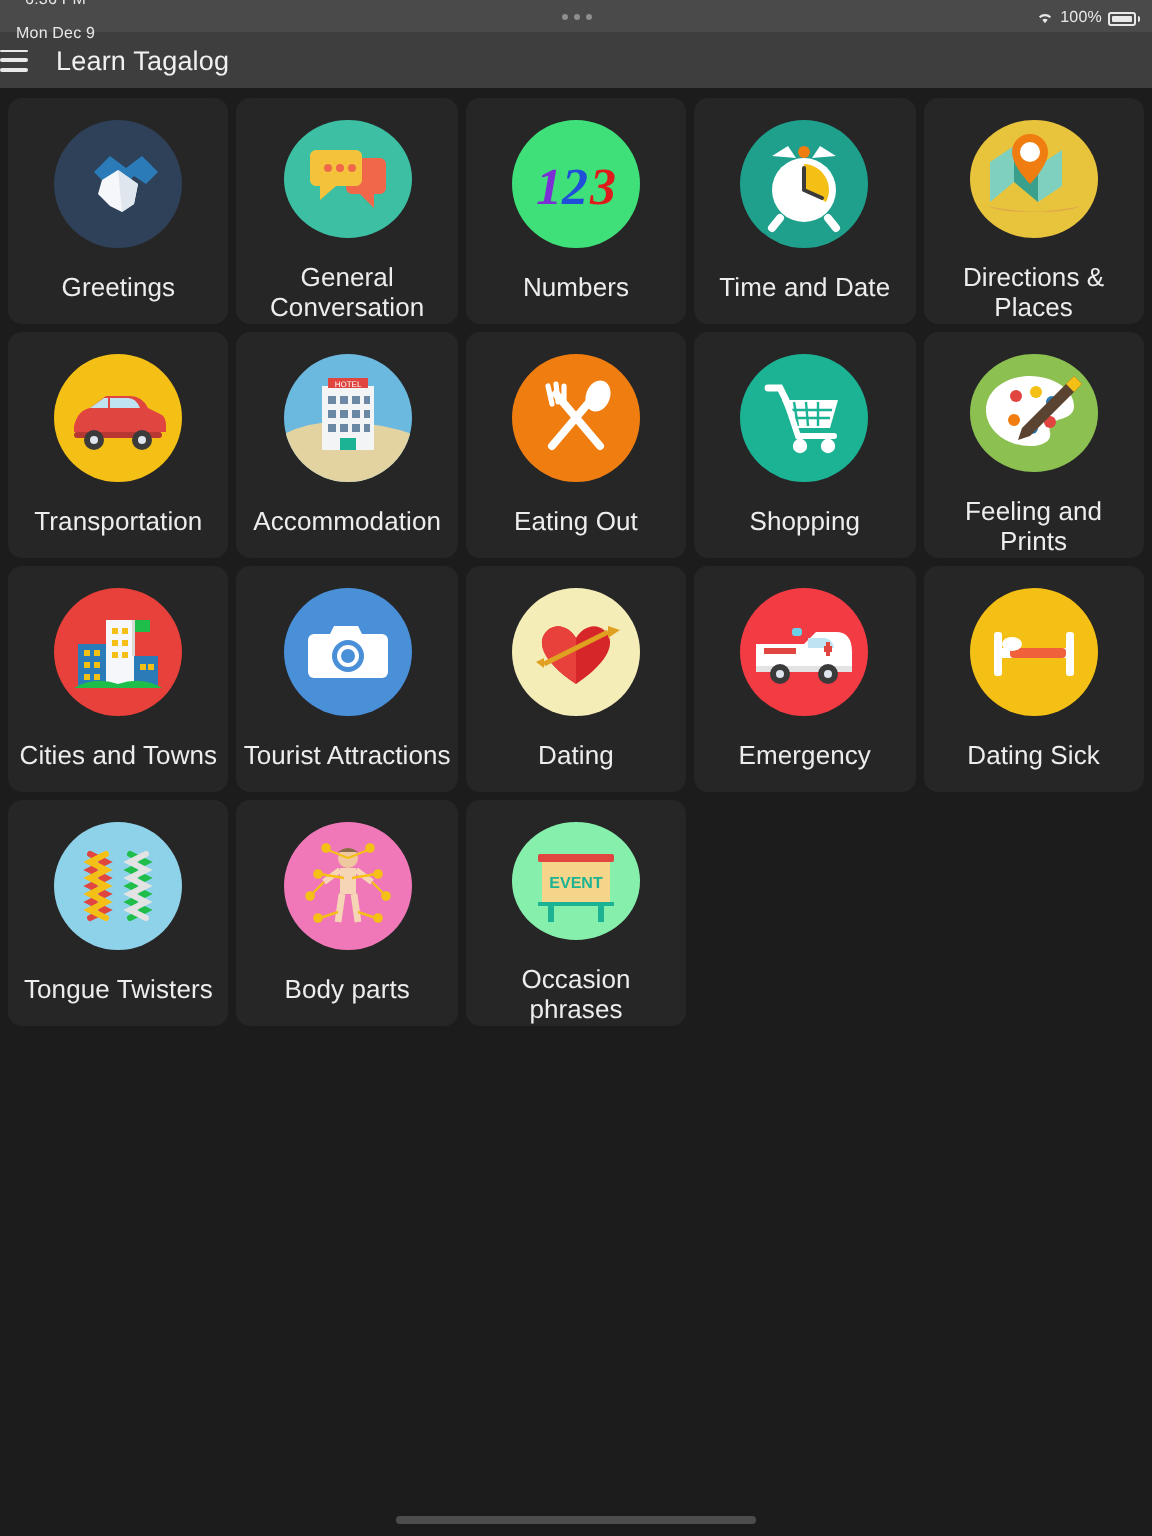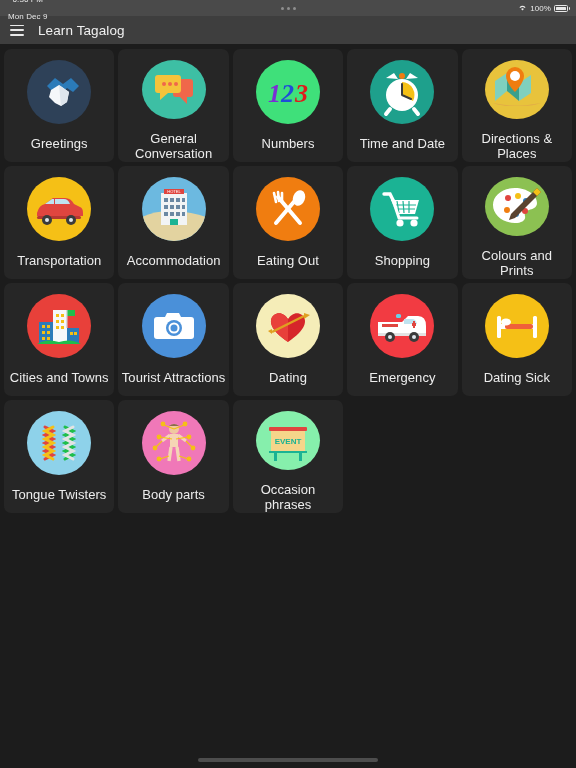--- a/index.html
+++ b/index.html
@@ -15,21 +15,21 @@
     height:16px; width:100%;
     background:#4a4a4a;
     display:flex; align-items:center;
     padding:0 8px;
     color:#e8e8e8;
     font-size:8px;
     letter-spacing:.1px;
     position:relative;
   }
   .sb-left{display:flex; align-items:center; gap:8px;flex-direction:column;}
-  .sb-right{margin-left:auto; display:flex; align-items:center; gap:3px;}
+  .sb-right{margin-left:auto; display:flex; align-items:flex-end; gap:3px;}
   .notch-dots{
     position:absolute; left:0; right:0; top:0; bottom:0;
     display:flex; align-items:center; justify-content:center;
     gap:3px; pointer-events:none;
   }
   .notch-dots i{ width:3px;height:3px;border-radius:50%;background:#8e8e8e; display:block;}
   .wifi{width:9px;height:8px;display:inline-block;}
   .battery{
     width:14px;height:7px;border:1px solid #e8e8e8;border-radius:1.5px;
     position:relative; display:inline-block;
@@ -38,21 +38,21 @@
     content:""; position:absolute; right:-3px; top:1.5px;
     width:1.5px;height:3px;background:#e8e8e8;border-radius:0 1px 1px 0;
   }
   .battery i{position:absolute;left:1px;top:1px;bottom:1px;right:1px;background:#e8e8e8;display:block;border-radius:.5px;}
 
   
   .appbar{
     height:28px; width:100%;
     background:#3e3e3e;
     display:flex; align-items:center;
-    padding-left:10px; gap:14px;
+    padding-left:0; gap:14px;
   }
   .hamburger{width:14px;height:11px;display:flex;flex-direction:column;justify-content:space-between;cursor:pointer;}
   .hamburger span{display:block;height:1.6px;background:#e9e9e9;border-radius:1px;}
   .app-title{color:#f0f0f0;font-size:13.5px;letter-spacing:.1px;}
 
   
   .grid{
     padding:5px 4px 0 4px;
     display:grid;
     grid-template-columns:repeat(5,1fr);
@@ -276,21 +276,21 @@
       <circle cx="23" cy="24" r="3" fill="#e0453f"></circle>
             <circle cx="33" cy="22" r="3" fill="#f5c016"></circle>
       <circle cx="41" cy="27" r="3" fill="#2b7bb9"></circle>
             <circle cx="22" cy="36" r="3" fill="#f07d10"></circle>
       <circle cx="31" cy="40" r="3" fill="#2b7bb9"></circle>
             <circle cx="40" cy="37" r="3" fill="#e0453f"></circle>
       <path d="M52 14 l4 4 -26 26 -6 2 2-6z" fill="#5a4330"></path>
       <path d="M52 14 l4 4 -4 4 -4-4z" fill="#f5c016"></path>
           </svg>
         </div>
-        <div class="card-label">Colours and Prints</div>
+        <div class="card-label">Feeling and Prints</div>
       </div>
       <div class="card">
         <div class="icon-wrap" style="background: rgb(232, 64, 58);">
           <svg width="64" height="64" viewBox="0 0 64 64">
       <rect x="12" y="28" width="14" height="22" fill="#2b7bb9"></rect>
       <rect x="26" y="16" width="14" height="34" fill="#f5f7fa"></rect>
       <rect x="40" y="34" width="12" height="16" fill="#2b7bb9"></rect>
       <g fill="#f5c016">
         <rect x="15" y="31" width="3" height="3"></rect>
               <rect x="20" y="31" width="3" height="3"></rect>

